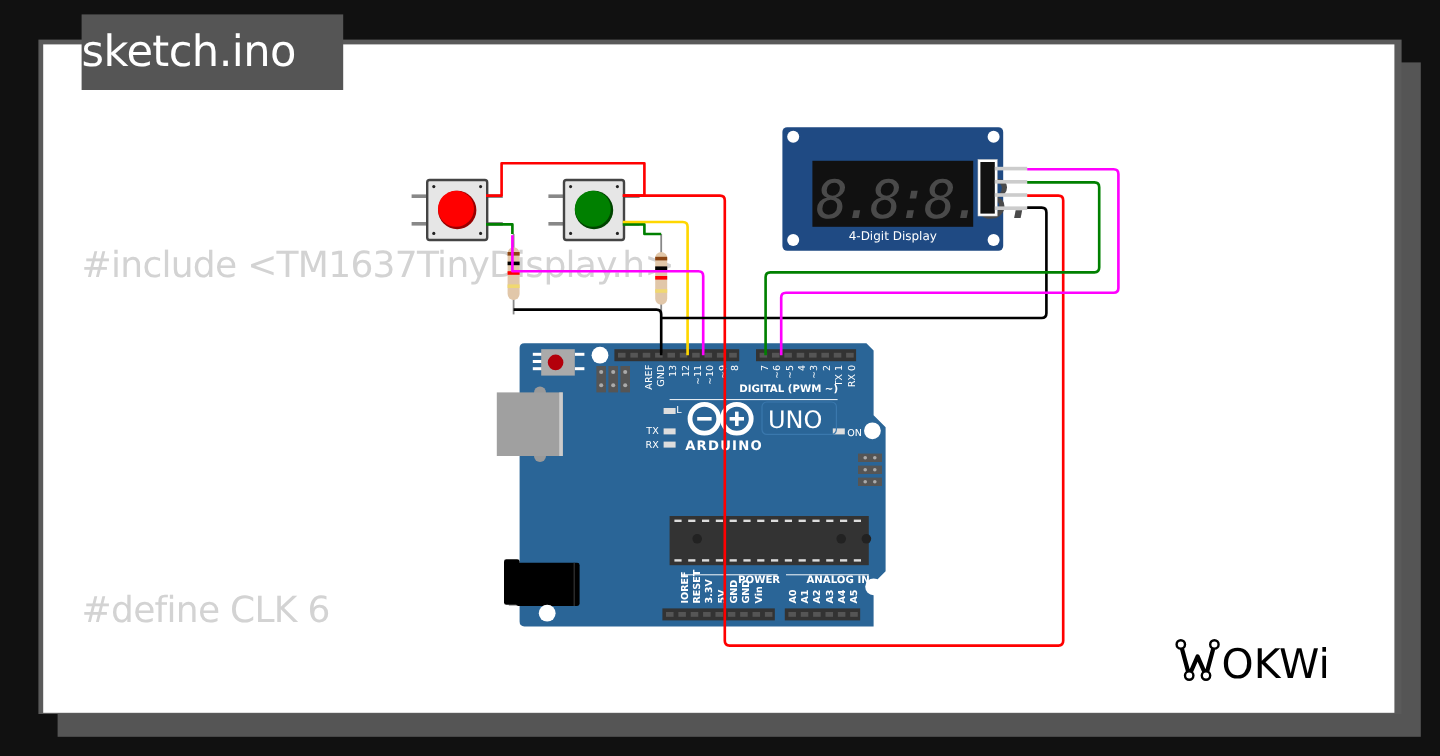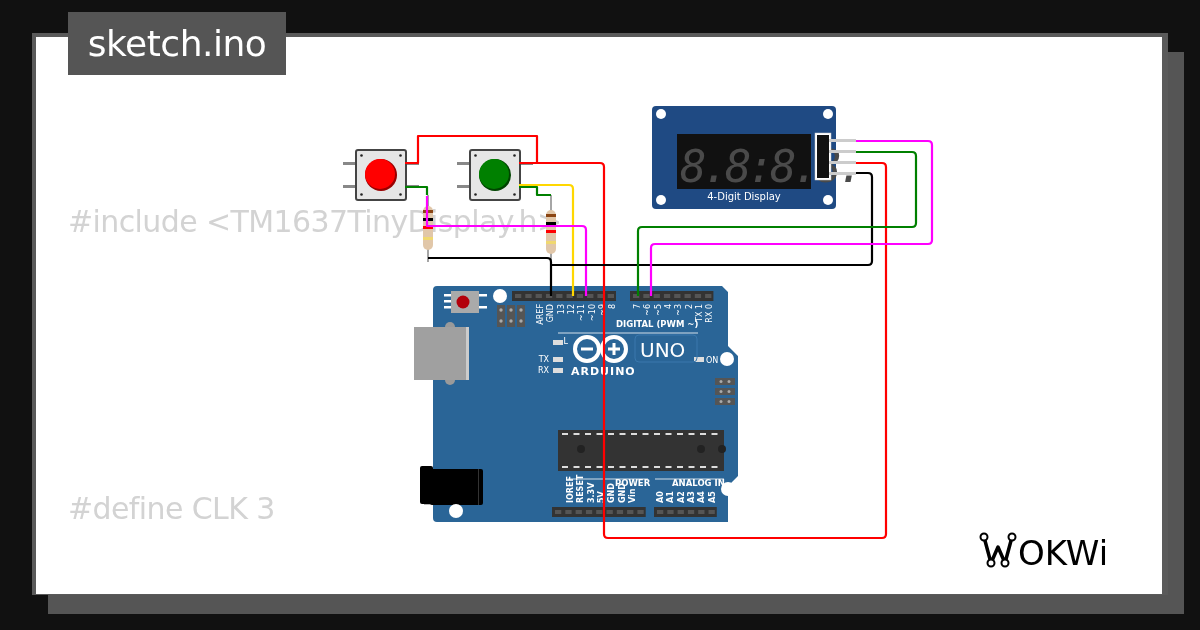--- a/index.html
+++ b/index.html
@@ -1,35 +1,35 @@
 <!DOCTYPE html>
 <html><head>
 <meta charset="utf-8">
 <style>
   html, body { margin:0; padding:0; }
   body { width:1200px; height:630px; background:#111111; position:relative; overflow:hidden; font-family:"DejaVu Sans", sans-serif; }
   .shadow { position:absolute; left:48px; top:52px; width:1136px; height:562px; background:#555555; }
   .card { position:absolute; left:32px; top:33px; width:1136px; height:562px; background:#5a5a5a; }
   .card-inner { position:absolute; left:4px; top:4px; width:1126px; height:557px; background:#ffffff; overflow:hidden; }
-  .tab { position:absolute; left:68px; top:12px; width:218px; height:63px; background:#555555; color:#ffffff; font-family:"DejaVu Sans", sans-serif; font-size:36px; line-height:63px; text-align:center; z-index:5; letter-spacing:-0.5px; }
+  .tab { position:absolute; left:68px; top:12px; width:218px; height:63px; background:#555555; color:#ffffff; font-family:"DejaVu Sans", sans-serif; font-size:36px; line-height:63px; text-align:left; z-index:5; letter-spacing:-0.5px; }
   .code { position:absolute; left:32px; top:66px; color:#d3d3d3; font-family:"DejaVu Sans", sans-serif; font-size:30px; line-height:47.7px; white-space:pre; letter-spacing:-0.6px; }
   .code div { height:47.7px; }
   .circuit { position:absolute; left:0; top:0; width:1200px; height:630px; z-index:3; }
   .brand { position:absolute; left:978px; top:527px; z-index:4; }
 </style>
 </head>
 <body>
 
 <div class="shadow"></div>
 <div class="card">
   <div class="card-inner">
     <div class="code">
       <div>#include &lt;TM1637TinyDisplay.h&gt;</div>
       <div></div>
-      <div>#define CLK 3</div>
+      <div>#define CLK 6</div>
       
       
       
       
       
       
       
       
     </div>
   </div>

